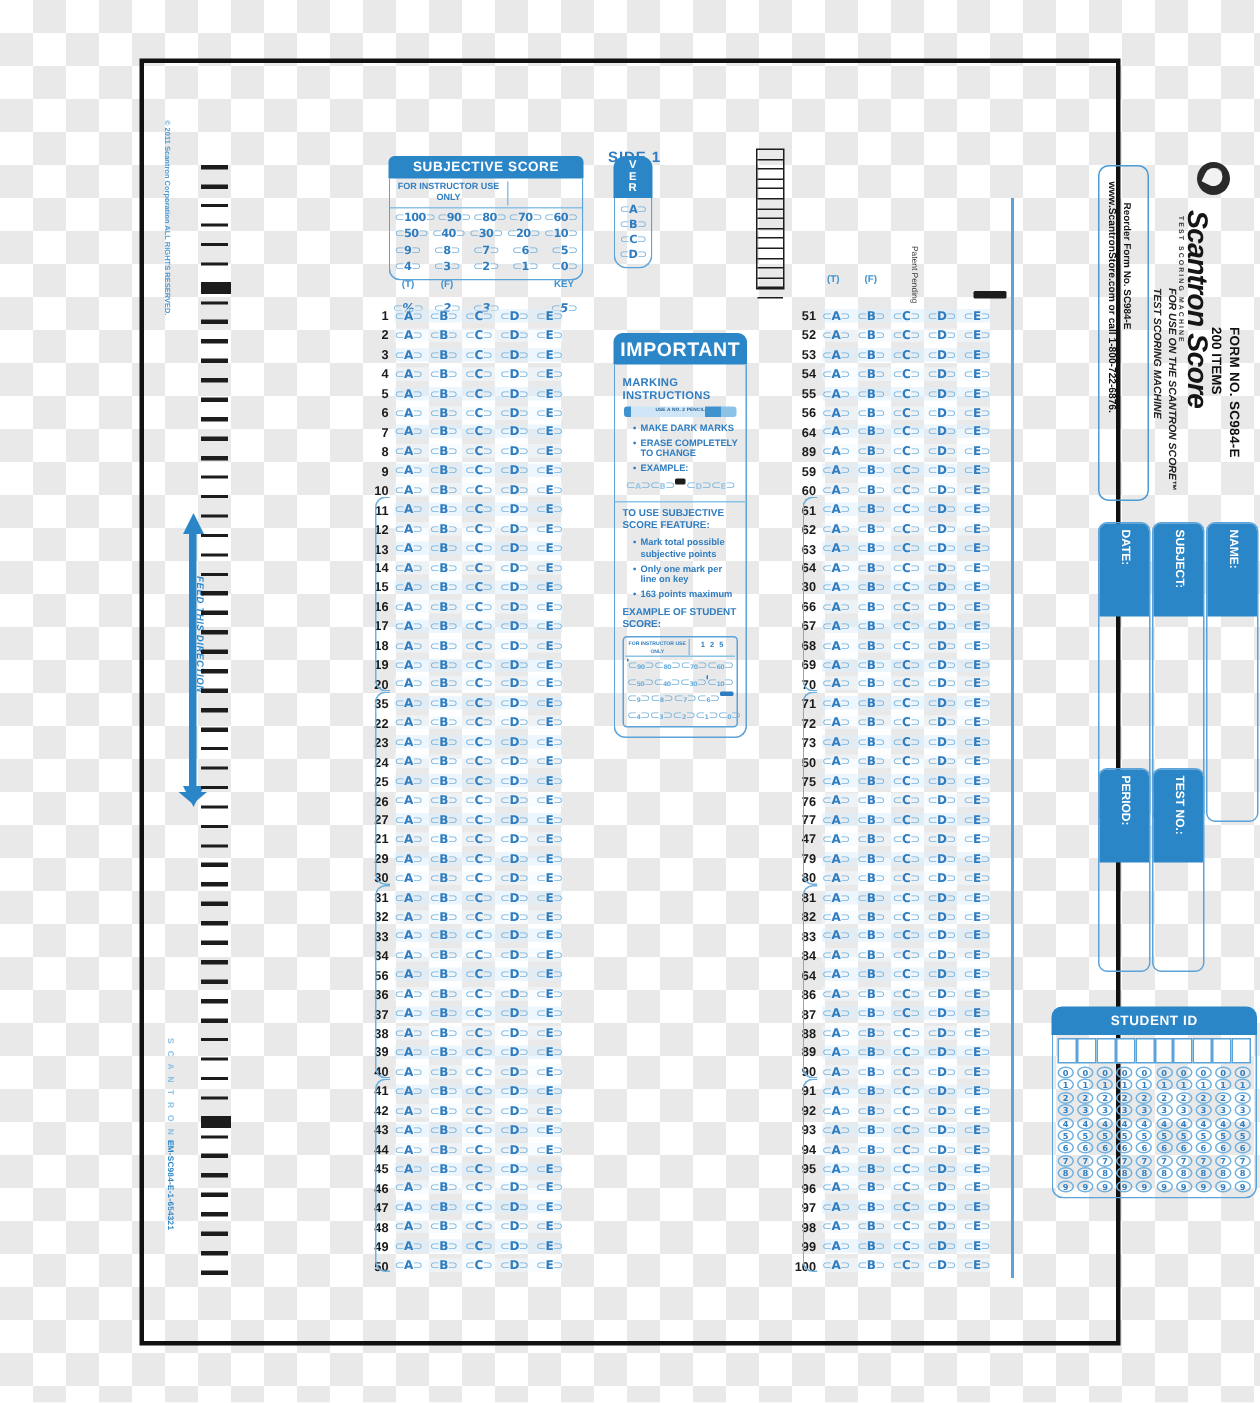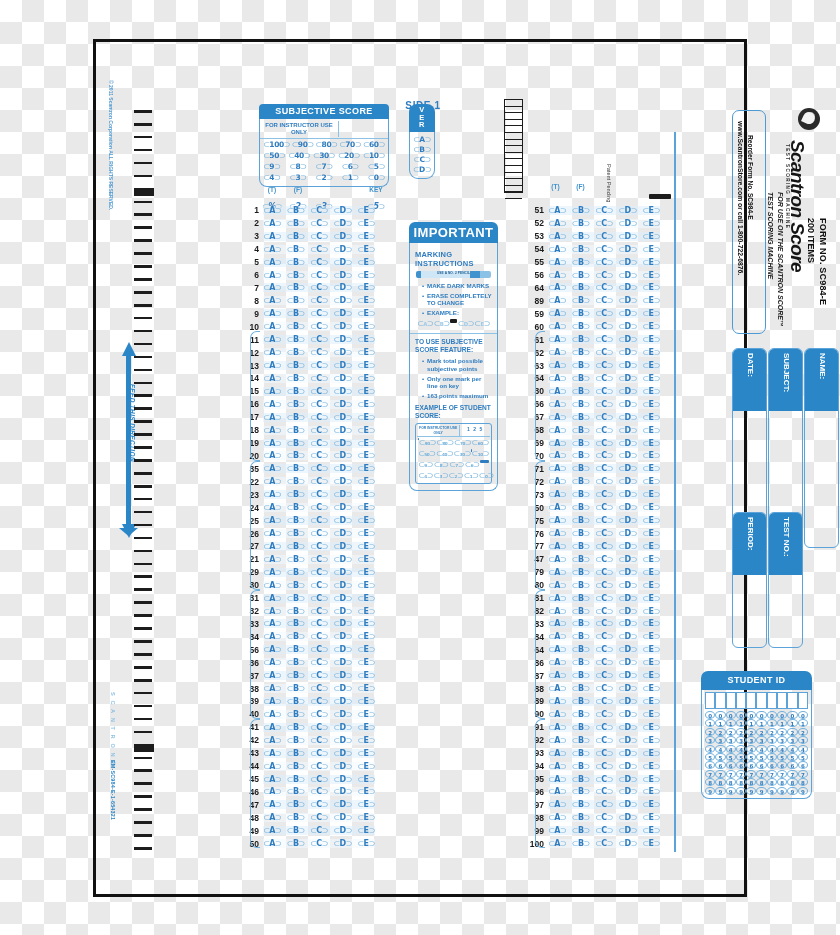--- a/index.html
+++ b/index.html
@@ -162,21 +162,21 @@
 
   
   #namegrid{left:636px;top:306px;width:106px;height:298px;}
   .nf{position:absolute;border:1px solid #5ba3d8;border-radius:6px;background:transparent;}
   .nf .cap{
     background:#2b86c8;color:#fff;font-weight:bold;font-size:8px;
     border-radius:5px 5px 0 0;
   }
 
   
-  #sid{left:605px;top:629px;width:111px;height:190px;}
+  #sid{left:605px;top:629px;width:137px;height:190px;}
   #sid .title{font-size:9px;padding:4px 0 5px;border-radius:7px 7px 0 0;}
   #sid .wrap{border:1px solid #5ba3d8;border-top:none;border-radius:0 0 8px 8px;padding:2px 3px 3px;}
   #sid .boxes{display:flex;justify-content:space-between;margin-bottom:2px;}
   #sid .boxes i{display:block;width:11px;height:15px;border:1px solid #5ba3d8;background:#fff;}
   #sid .drow{display:flex;justify-content:space-between;margin-bottom:.4px;}
   #sid .dg{
     width:11px;height:8px;border:1px solid #6fb0de;border-radius:50%;
     font-size:5.5px;line-height:8px;text-align:center;color:#2f7dc0;
     font-weight:bold;box-sizing:border-box;font-family:"DejaVu Sans",sans-serif;
   }

